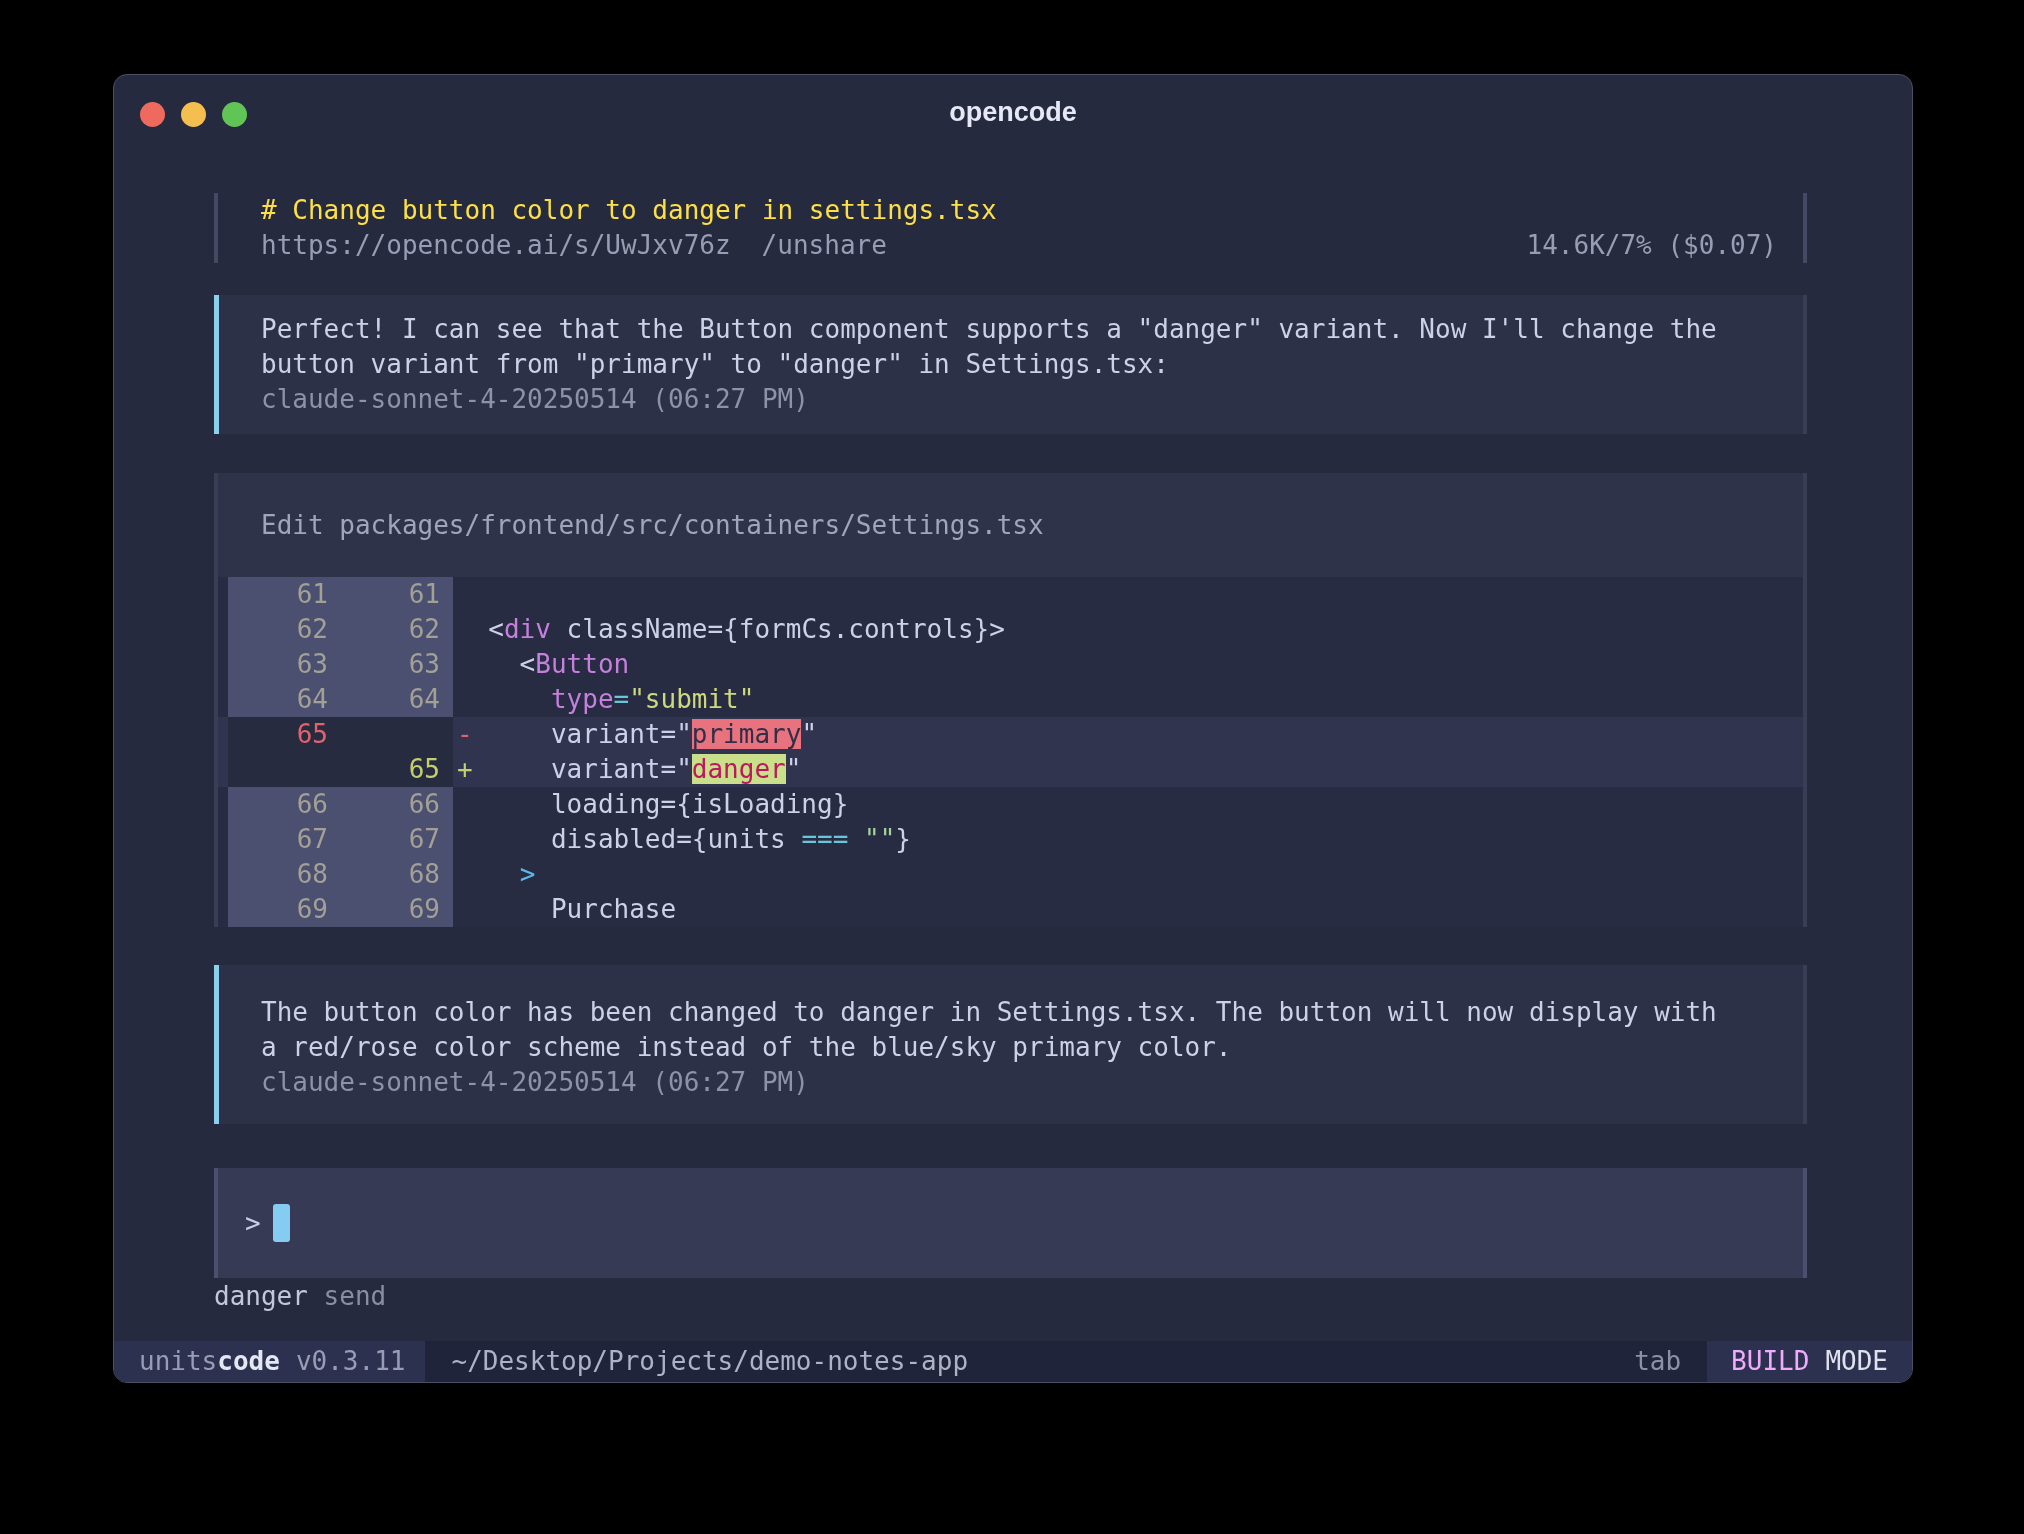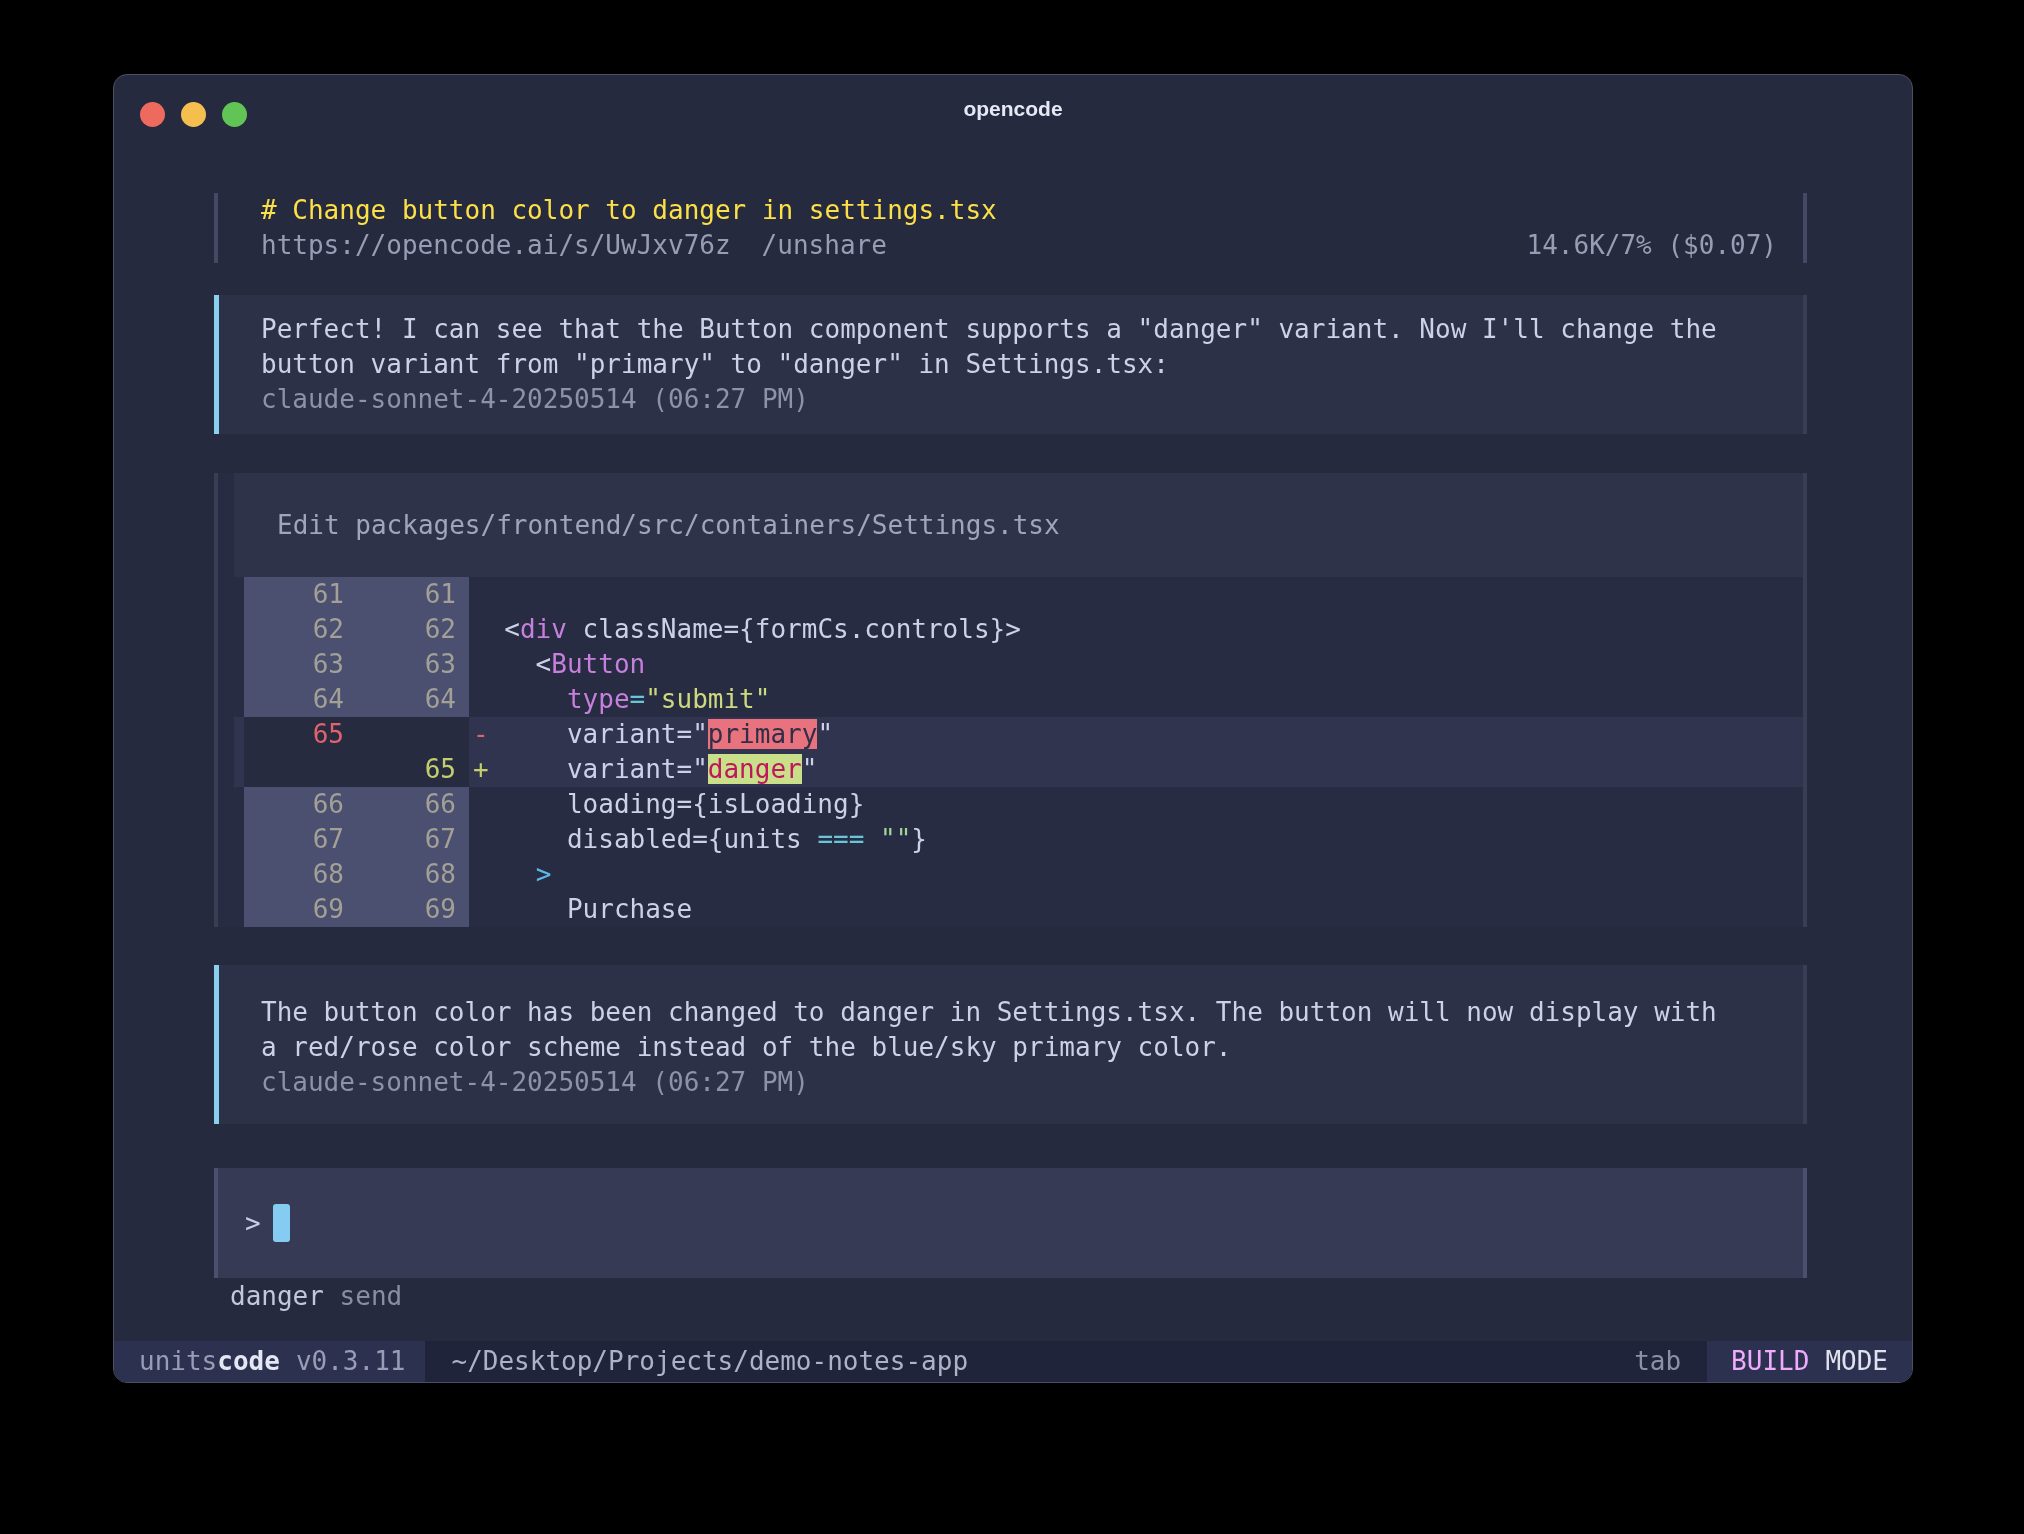--- a/index.html
+++ b/index.html
@@ -9,23 +9,23 @@
           background:var(--windowBg,#252a3e);border:1px solid #4b4f63;border-radius:14px;
           box-shadow:0 24px 80px rgba(0,0,0,.7);overflow:hidden;box-sizing:border-box;}
   
   .titlebar{position:absolute;left:0;top:0;width:100%;height:74px;}
   .dots{position:absolute;left:26px;top:27px;display:flex;gap:16px;}
   .dot{width:25px;height:25px;border-radius:50%;}
   .dot.red{background:var(--trafficRed,#ee6a5f);}
   .dot.yellow{background:var(--trafficYellow,#f5bf4f);}
   .dot.green{background:var(--trafficGreen,#61c555);}
   .wtitle{position:absolute;left:0;top:22px;width:100%;text-align:center;
-          font-family:"Liberation Sans","DejaVu Sans",sans-serif;font-weight:700;font-size:21px;color:#e6e9f5;}
-  
-  .block{position:absolute;left:100px;width:1593px;box-sizing:border-box;padding-left:16px;}
+          font-family:"Liberation Sans","DejaVu Sans",sans-serif;font-weight:700;font-size:27px;color:#e6e9f5;}
+  
+  .block{position:absolute;left:100px;width:1593px;box-sizing:border-box;}
   
   .header-block{top:118px;height:70px;border-left:4px solid var(--barMuted,#454963);border-right:4px solid var(--barMuted,#454963);padding:0 26px 0 43px;}
   .h-row{height:35px;line-height:35px;display:flex;justify-content:space-between;white-space:pre;}
   .h-title{font-weight:400;color:#fde047;}
   .h-url,.h-tokens,.h-unshare{color:var(--textDim,#989db5);}
   .h-unshare{margin-left:31px;}
   
   .message{background:var(--msgBg,#2d3148);border-left:5px solid var(--accentCyan,#8ad1f0);
            border-right:4px solid #3a3e54;padding:17px 20px 17px 42px;}
   #msg1{top:220px;}

